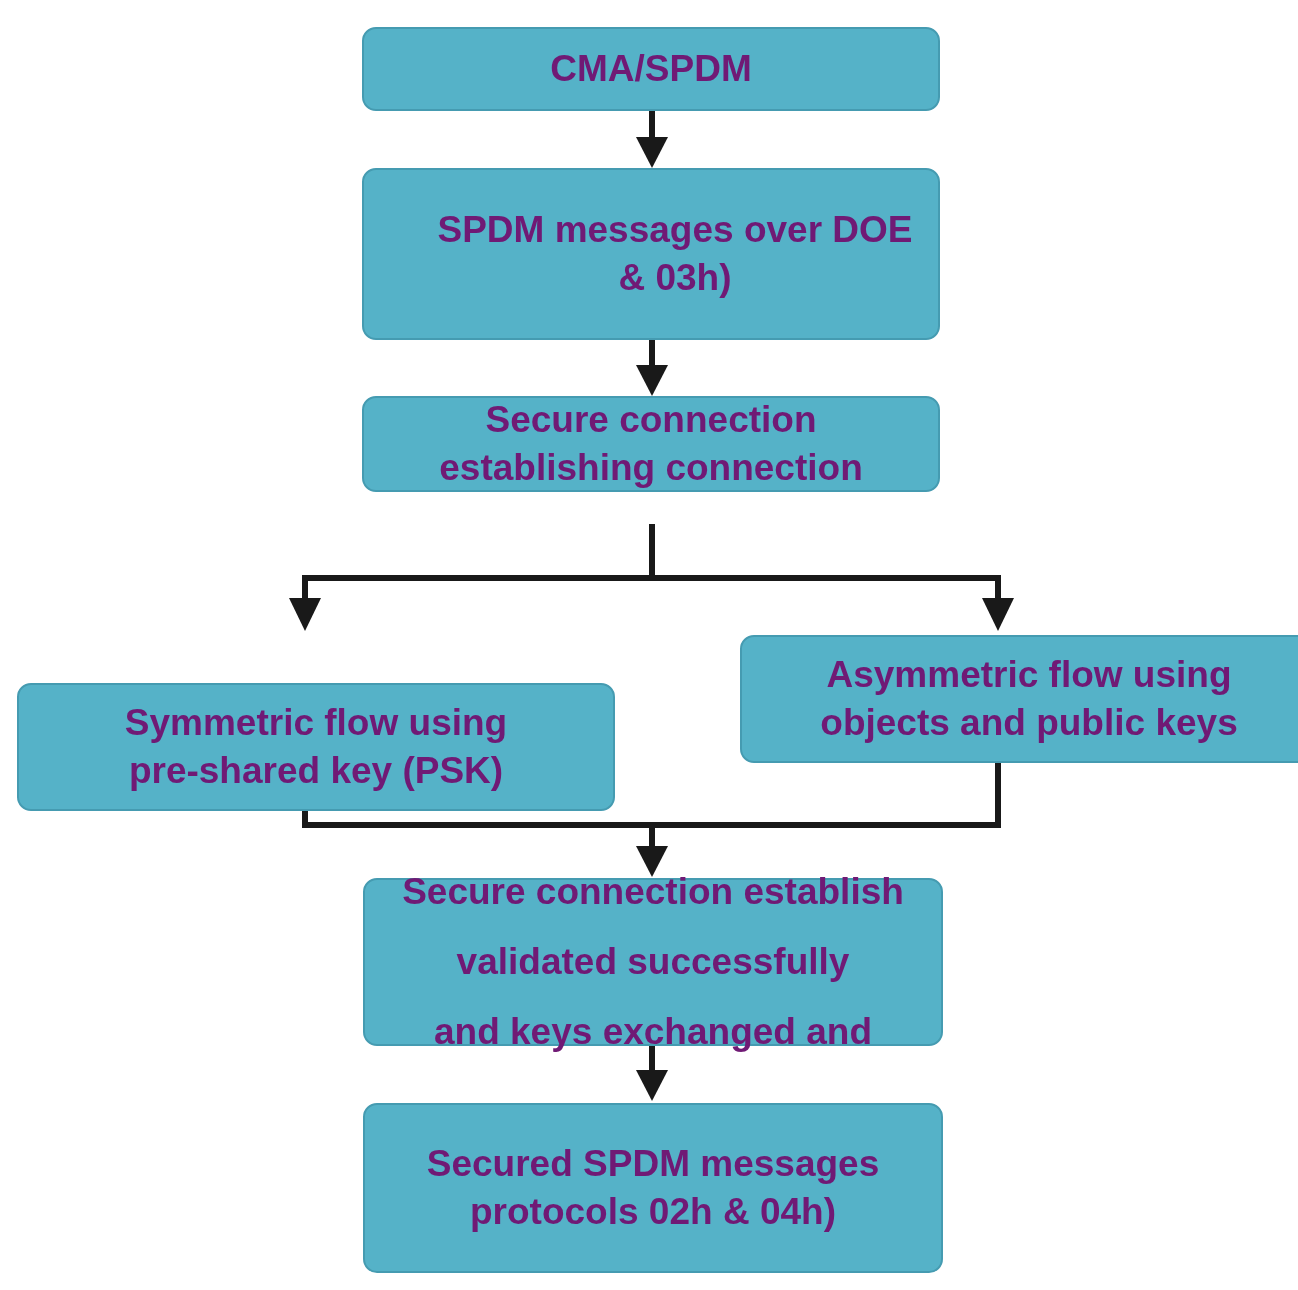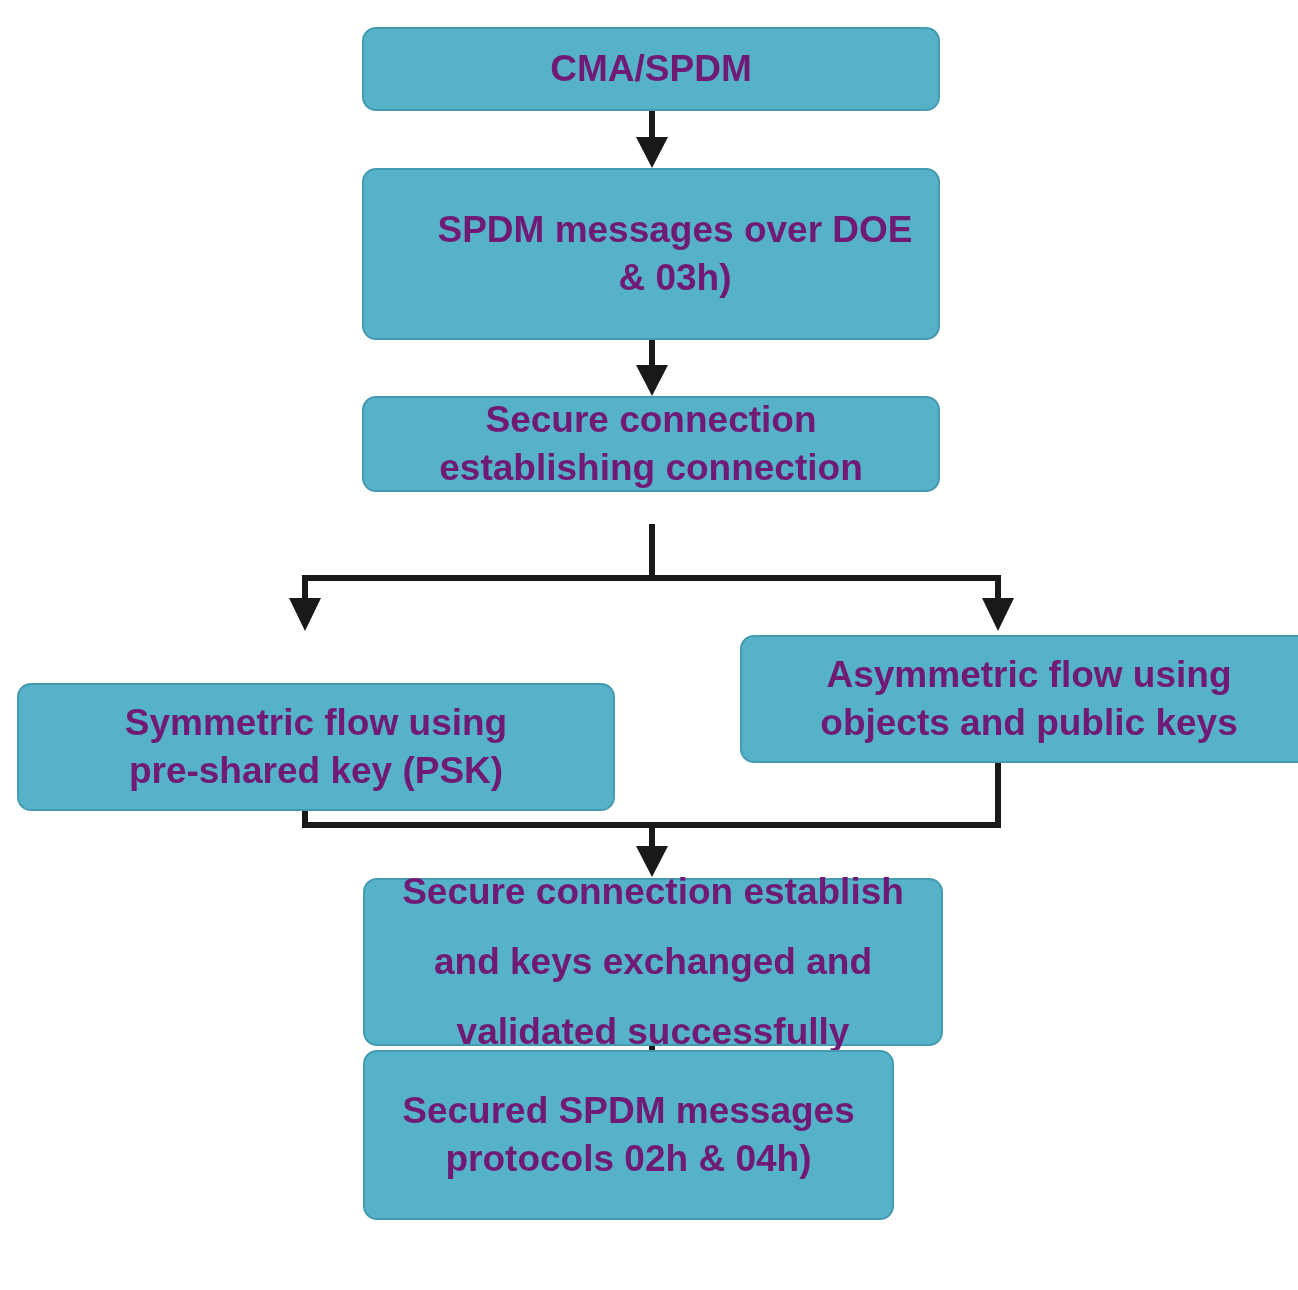--- a/index.html
+++ b/index.html
@@ -42,21 +42,21 @@
   .node .line {
     white-space: nowrap;
   }
   
   #node-cma-spdm                     { left: 362px; top: 27px;   width: 578px; height: 84px;  }
   #node-spdm-messages-doe            { left: 362px; top: 168px;  width: 578px; height: 172px; padding-left: 48px; }
   #node-secure-connection-procedure  { left: 362px; top: 396px;  width: 578px; height: 96px; }
   #node-symmetric-flow               { left: 17px;  top: 635px;  width: 598px; height: 128px; margin-top: 48px; }
   #node-asymmetric-flow              { left: 708px; top: 635px;  width: 578px; height: 128px; margin-left: 32px; }
   #node-secure-connection-established{ left: 363px; top: 878px;  width: 580px; height: 168px; gap: 22px; }
-  #node-secured-spdm-messages        { left: 363px; top: 1050px; width: 531px; height: 170px; }
+  #node-secured-spdm-messages        { left: 363px; top: 1103px; width: 580px; height: 170px; }
   .stroke {
     fill: none;
     stroke: #191919;
     stroke-width: 6;
   }
   .head {
     fill: #191919;
     stroke: none;
   }
 </style>
@@ -115,22 +115,22 @@
     <div class="line">pre-shared key (PSK)</div>
   </div>
 
   <div class="node" id="node-asymmetric-flow">
     <div class="line">Asymmetric flow using</div>
     <div class="line">objects and public keys</div>
   </div>
 
   <div class="node" id="node-secure-connection-established">
     <div class="line">Secure connection establish</div>
+    <div class="line">validated successfully</div>
     <div class="line">and keys exchanged and</div>
-    <div class="line">validated successfully</div>
   </div>
 
   <div class="node" id="node-secured-spdm-messages">
     <div class="line">Secured SPDM messages</div>
     <div class="line">protocols 02h &amp; 04h)</div>
   </div>
 
 </div>
 
 </body></html>

